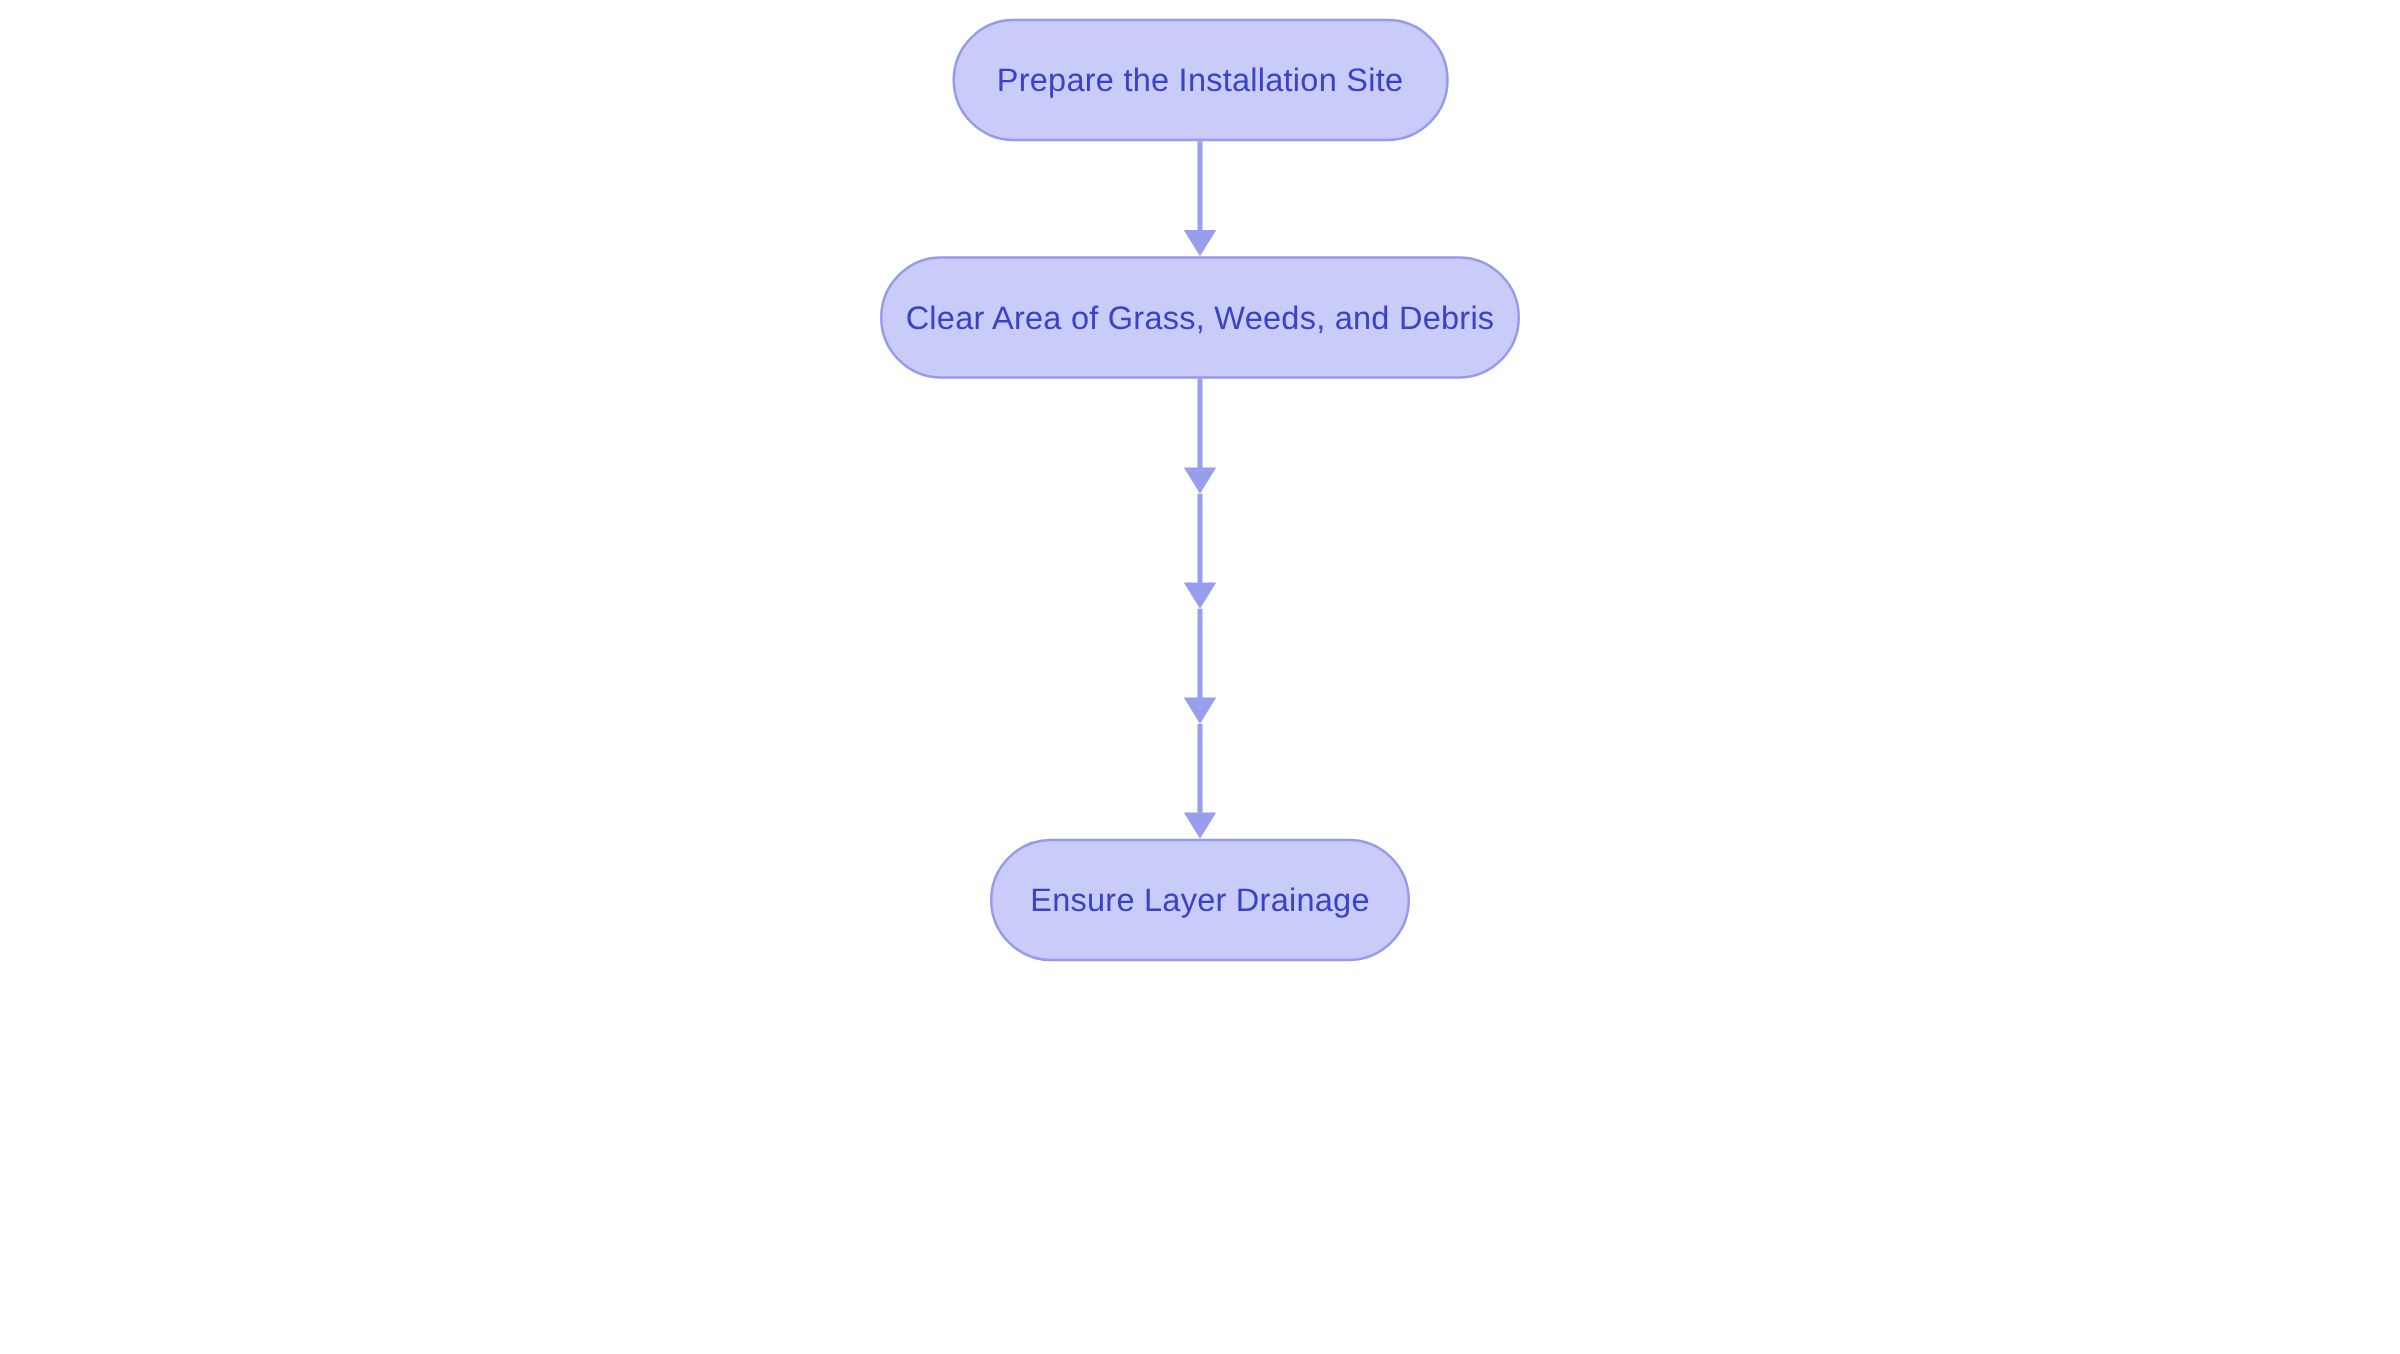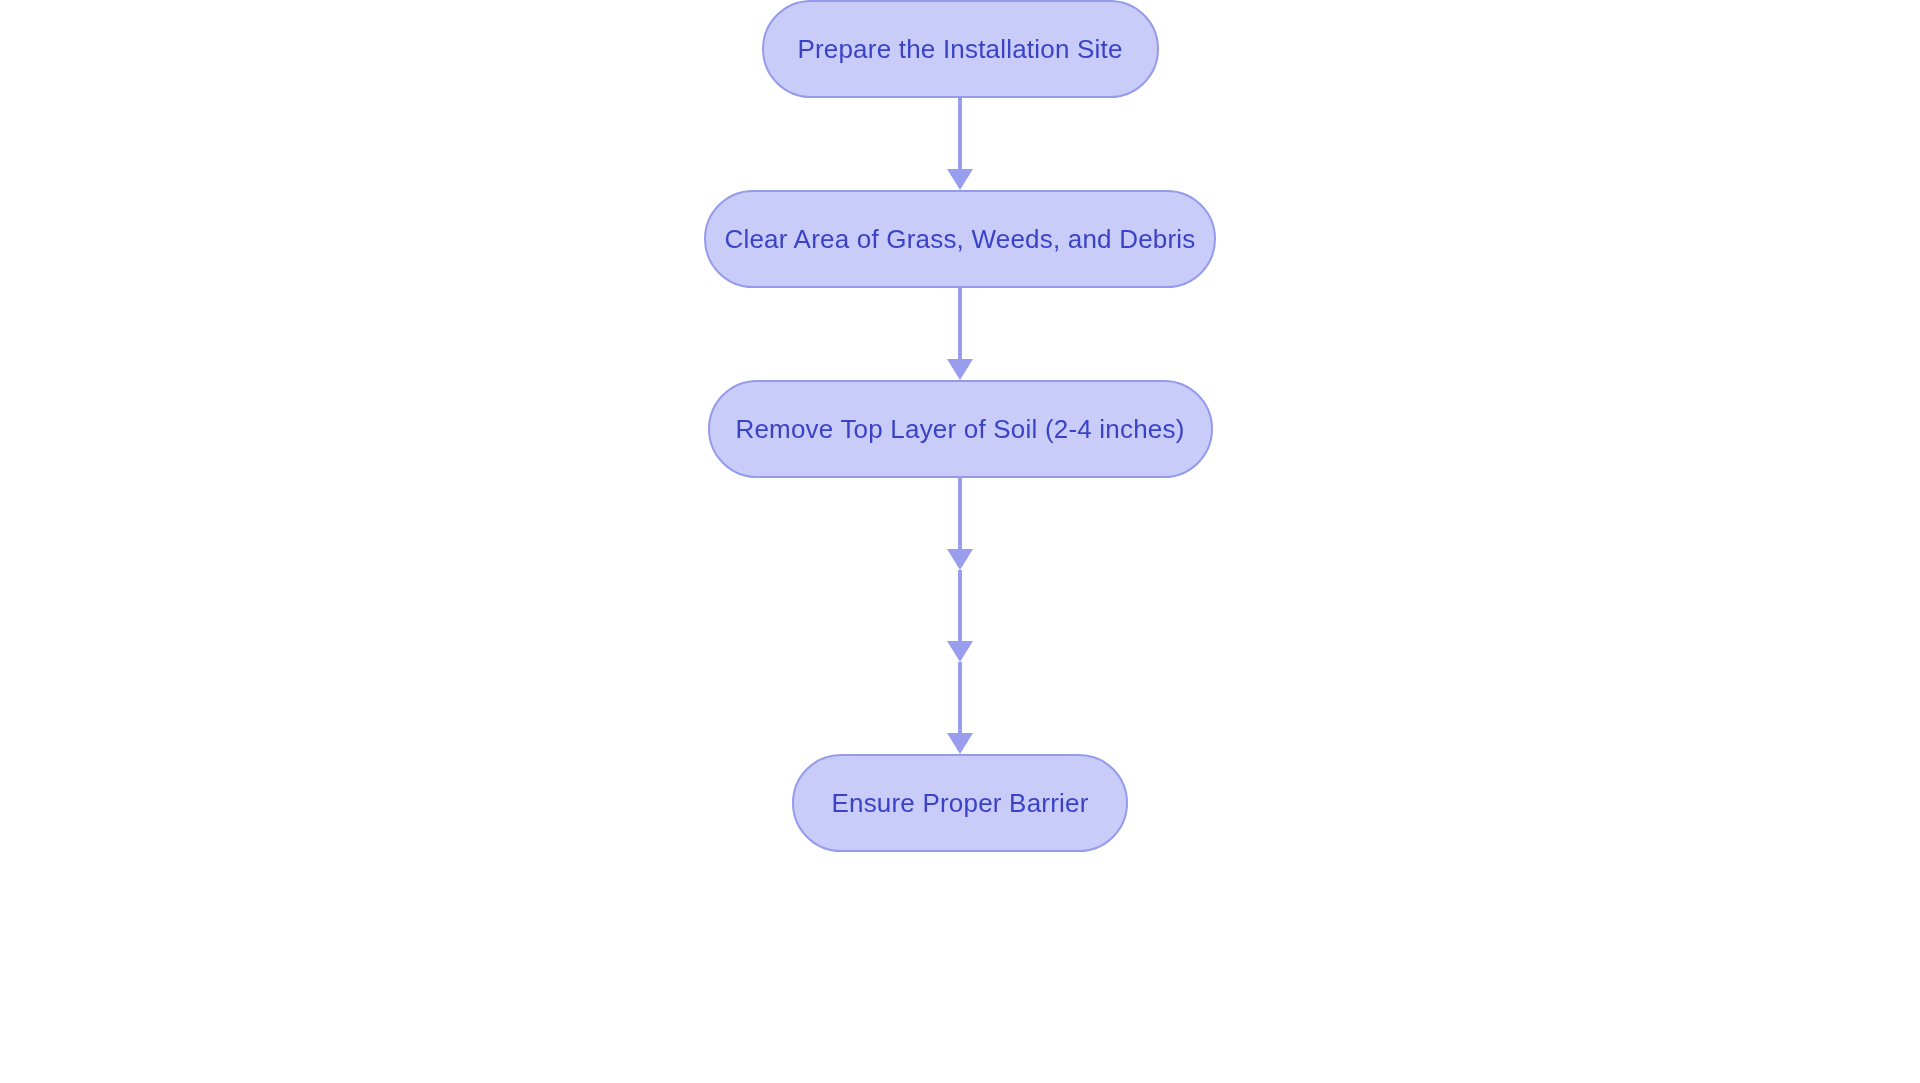--- a/index.html
+++ b/index.html
@@ -17,20 +17,21 @@
     font-family: "Liberation Sans", "DejaVu Sans", sans-serif;
   }
   .canvas {
     position: relative;
     width: 1920px;
     height: 1083px;
     background: var(--bg);
     display: flex;
     flex-direction: column;
     align-items: center;
+    padding-top: 15px;
     overflow: hidden;
   }
   .node {
     flex: 0 0 auto;
     height: 98px;
     border-radius: 49px;
     background: var(--node-fill);
     border: 2px solid var(--node-border);
     display: flex;
     align-items: center;
@@ -87,38 +88,35 @@
 
   <div class="node w2">
     <span class="node-label">Clear Area of Grass, Weeds, and Debris</span>
   </div>
 
   <div class="arrow">
     <div class="arrow-shaft"></div>
     <div class="arrow-head"></div>
   </div>
 
-  <div class="node w3">
-    <span class="node-label">Remove Top Layer of Soil (2-4 inches)</span>
-  </div>
 
   <div class="arrow">
     <div class="arrow-shaft"></div>
     <div class="arrow-head"></div>
   </div>
 
 
   <div class="arrow">
     <div class="arrow-shaft"></div>
     <div class="arrow-head"></div>
   </div>
 
 
   <div class="arrow">
     <div class="arrow-shaft"></div>
     <div class="arrow-head"></div>
   </div>
 
   <div class="node w6">
-    <span class="node-label">Ensure Proper Barrier</span>
+    <span class="node-label">Ensure Layer Drainage</span>
   </div>
 
 </div>
 
 </body></html>

